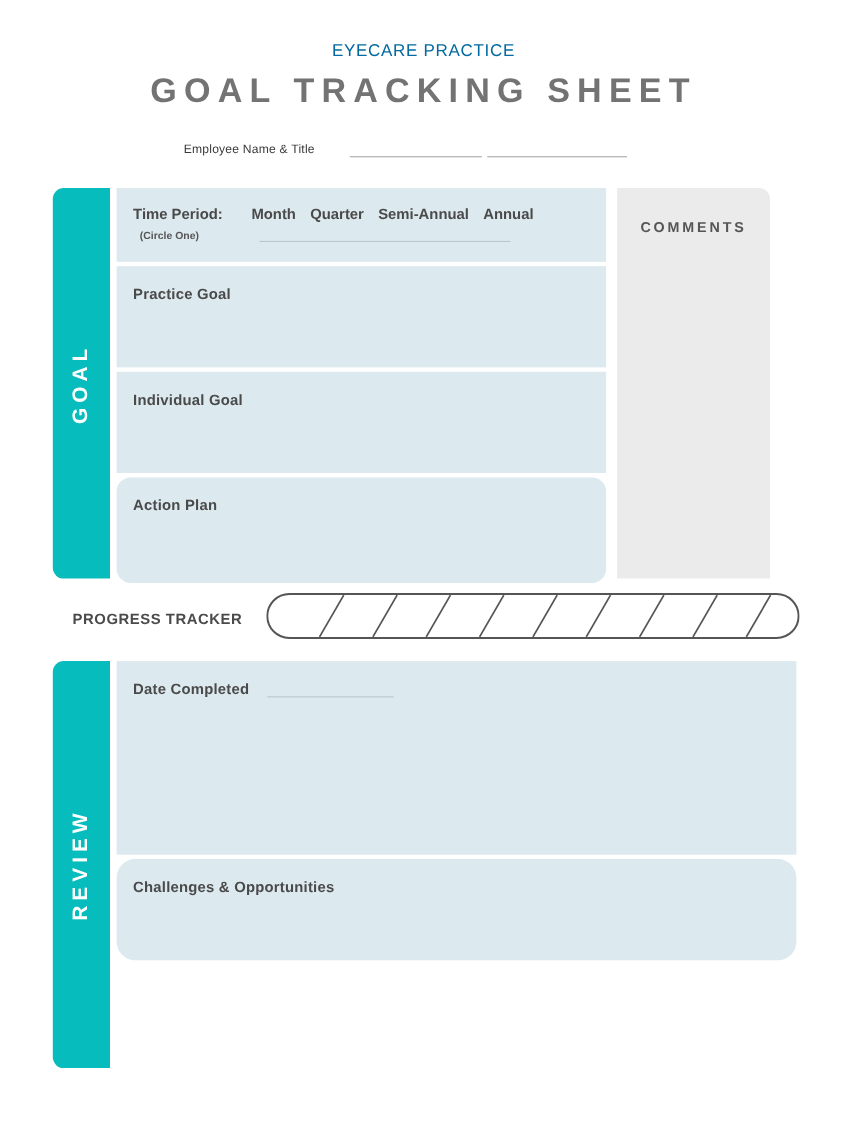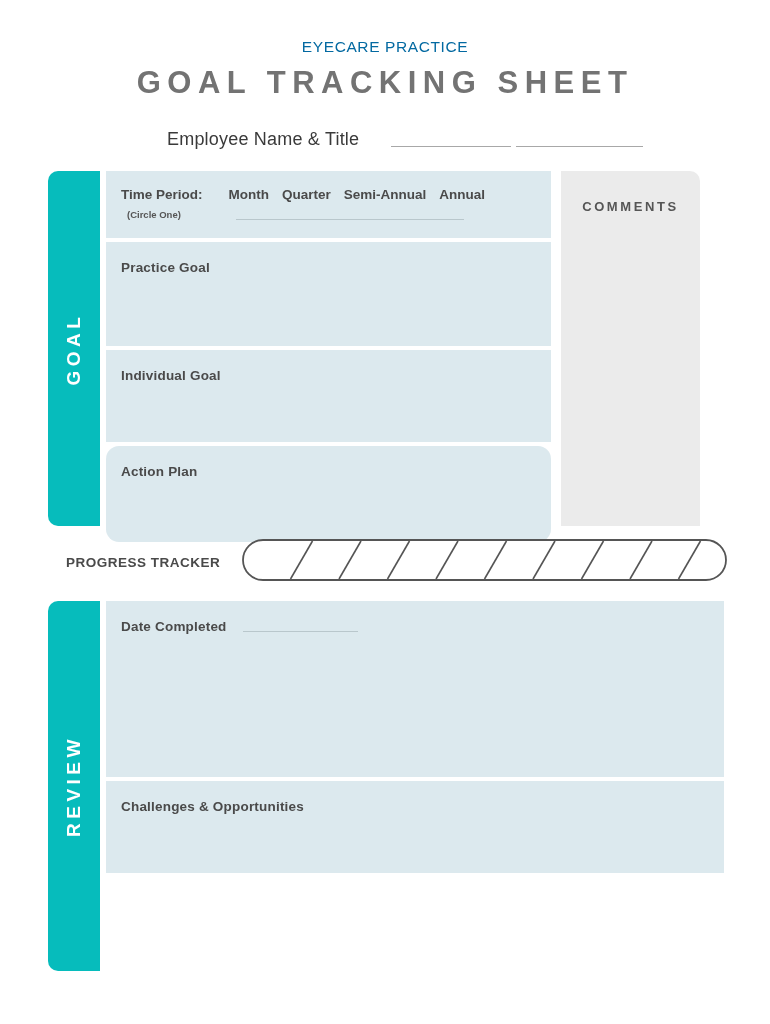--- a/index.html
+++ b/index.html
@@ -32,21 +32,21 @@
   }
 
   
   .employee-row {
     display: flex;
     align-items: center;
     margin-top: 28px;
     padding-left: 167px;
   }
   .employee-label {
-    font-size: 18px;
+    font-size: 11px;
     color: #3a3a3a;
     letter-spacing: 0.2px;
     text-align: center;
   }
   .employee-lines { display: flex; margin-left: 32px; align-items: flex-end; }
   .emp-line-a { width: 120px; border-bottom: 1.6px solid #a8a8a8; height: 14px; }
   .emp-line-gap { width: 5px; }
   .emp-line-b { width: 127px; border-bottom: 1.6px solid #a8a8a8; height: 14px; }
 
   
@@ -84,21 +84,21 @@
     left: 58px; top: 0;
     width: 445px; height: 100%;
   }
   .row {
     background: #dce9ee;
     width: 100%;
     padding: 18px 18px 0 15px;
   }
   .row + .row { margin-top: 4px; }
   .row-timeperiod { height: 67px; padding-top: 16px; }
-  .row-practice   { height: 104px; }
+  .row-practice   { height: 92px; }
   .row-individual { height: 92px; }
   .row-action     { height: 96px; border-radius: 13px; }
 
   .row-label {
     font-size: 13.5px;
     font-weight: bold;
     color: #4a4a4a;
     letter-spacing: 0.2px;
   }
 
@@ -149,26 +149,26 @@
     top: 601px;
     width: 676px;
     height: 370px;
   }
   .review-rows {
     position: absolute;
     left: 58px; top: 0;
     width: 618px; height: 100%;
   }
   .rrow { background: #dce9ee; width: 100%; padding: 18px 0 0 15px; }
-  .rrow + .rrow { margin-top: 4px; }
+  .rrow + .rrow { margin-top: 4px; border-radius: 17px; }
   .rrow-results   { height: 176px; }
   .rrow-challenge { height: 92px; }
   .rrow-key       { height: 94px; }
 
-  .date-line { display: flex; align-items: center; }
+  .date-line { display: flex; align-items: flex-end; }
   .date-blank { margin-left: 16px; width: 115px; border-bottom: 1px solid #b9c7cc; height: 10px; }
   .results-label { margin-top: 16px; }
 </style>
 </head>
 <body>
 
 <div class="header">
   <div class="kicker">EYECARE PRACTICE</div>
   <div class="main-title">GOAL TRACKING SHEET</div>
 </div>

